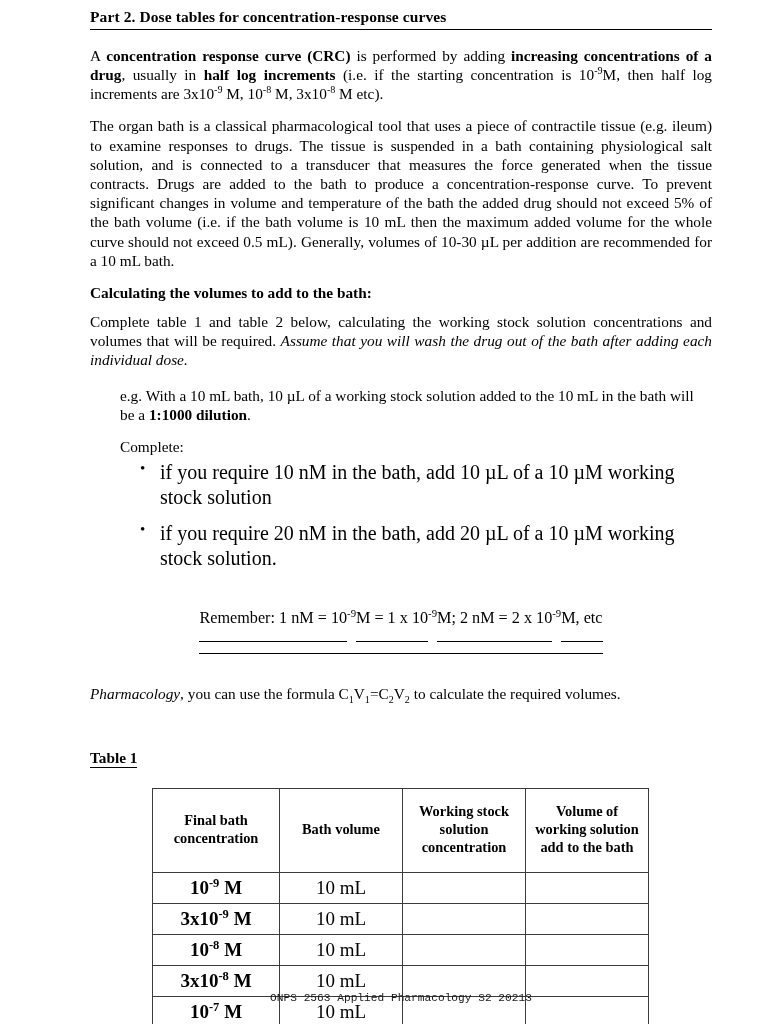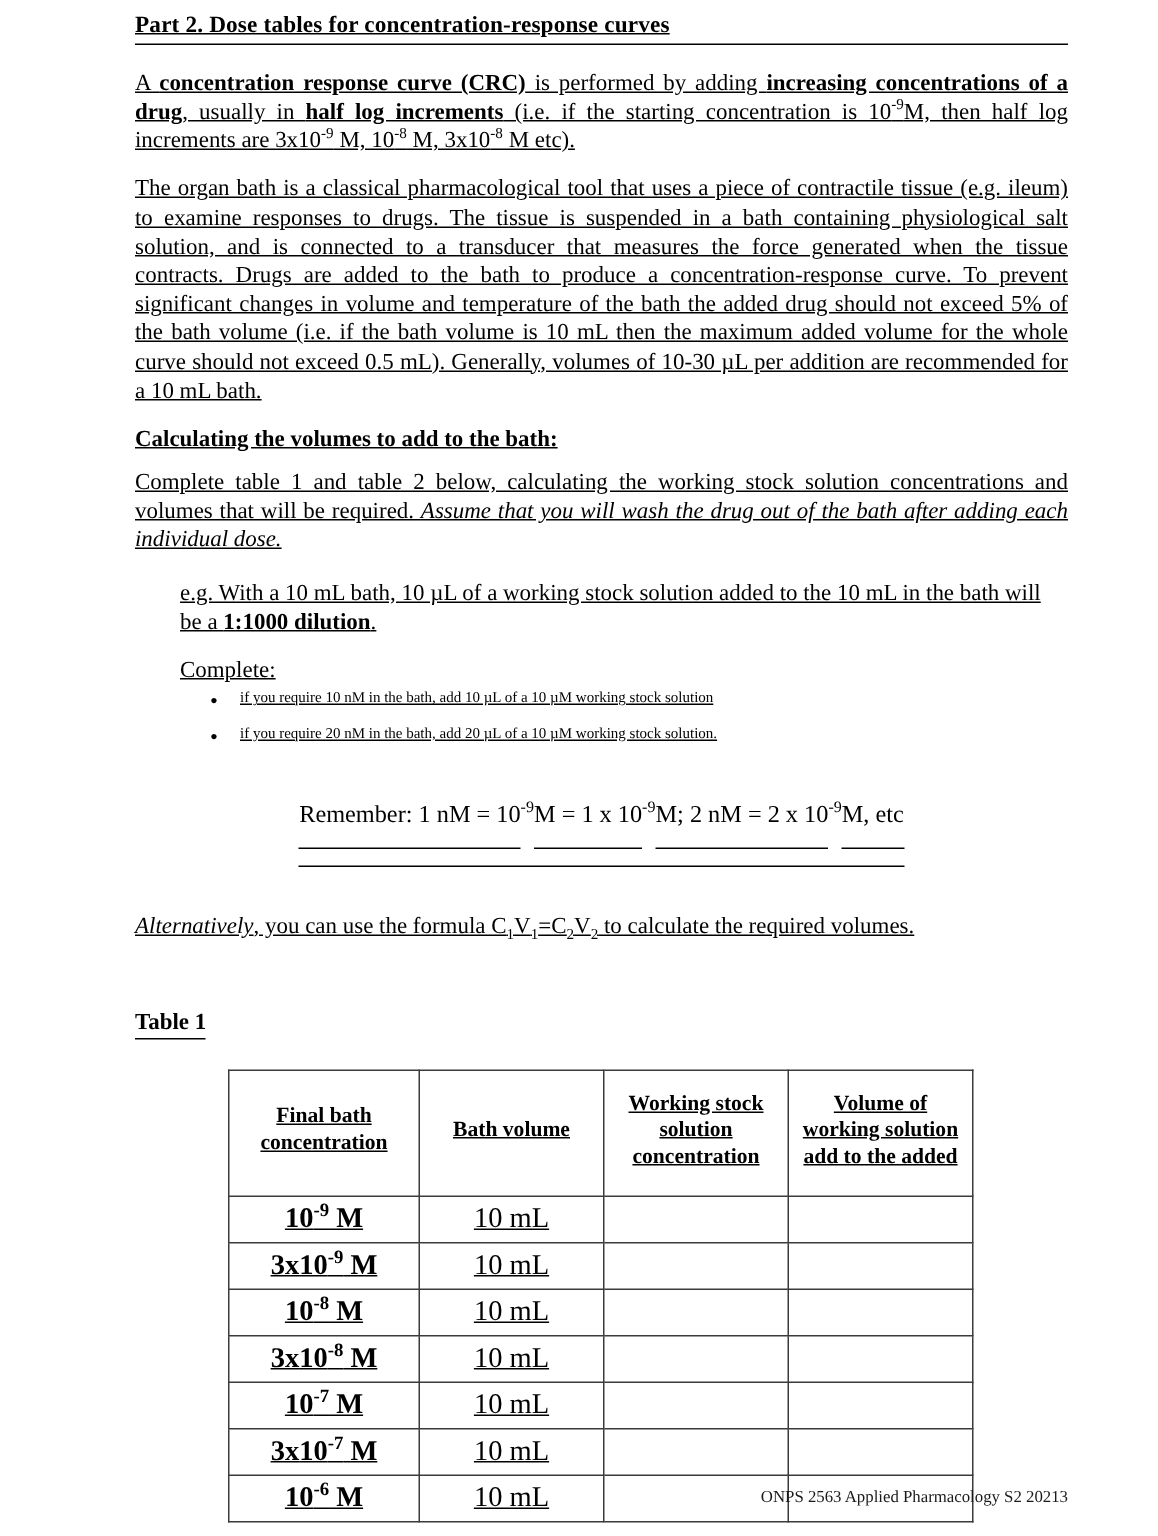--- a/index.html
+++ b/index.html
@@ -14,21 +14,20 @@
     font-family: "Liberation Serif", "DejaVu Serif", serif;
     color: #000000;
     overflow: hidden;
   }
   .page {
     position: absolute;
     left: 90px;
     top: 0;
     width: 622px;
     height: 1024px;
-    text-decoration: underline;
   }
 
   
   .section-heading {
     font-size: 15.5px;
     font-weight: bold;
     line-height: 1.15;
     padding-top: 8px;
     letter-spacing: 0.1px;
   }
@@ -91,21 +90,21 @@
   
   ul.bullets {
     margin: 4px 0 0 0;
     padding: 0;
     list-style: none;
   }
   ul.bullets li {
     position: relative;
     margin-left: 50px;
     padding-left: 20px;
-    font-size: 10px;
+    font-size: 20px;
     line-height: 1.255;
     margin-bottom: 11px;
   }
   ul.bullets li::before {
     content: "\2022";
     position: absolute;
     left: 0;
     top: -1px;
     font-size: 15px;
   }
@@ -176,23 +175,23 @@
   col.c3 { width: 123px; }
   col.c4 { width: 123px; }
 
   
   .footer {
     position: absolute;
     left: 90px;
     top: 992px;
     width: 622px;
     display: flex;
-    justify-content: flex-end;
+    justify-content: center;
     align-items: baseline;
-    font-family: Liberation Serif, serif;
+    font-family: Liberation Mono, monospace;
     font-size: 11.2px;
     color: #1a1a1a;
   }
 </style>
 </head>
 <body>
 
 <div class="page">
 
   <div class="section-heading">Part 2. Dose tables for concentration-response curves</div>
@@ -226,21 +225,21 @@
     <li>if you require 10 nM in the bath, add 10 µL of a 10 µM working stock solution</li>
     <li>if you require 20 nM in the bath, add 20 µL of a 10 µM working stock solution.</li>
   </ul>
 
   <div class="gap-26"></div>
 
   <div class="remember"><span><span>Remember: 1 nM = 10</span><sup>-9</sup><span>M = 1 x 10</span><sup>-9</sup><span>M; 2 nM = 2 x 10</span><sup>-9</sup><span>M, etc</span></span></div>
 
   <div class="gap-30"></div>
 
-  <p class="body"><i>Alternatively</i><span>, you can use the formula C</span><sub>1</sub><span>V</span><sub>1</sub><span>=C</span><sub>2</sub><span>V</span><sub>2</sub><span> to calculate the required volumes.</span></p>
+  <p class="body"><i>Pharmacology</i><span>, you can use the formula C</span><sub>1</sub><span>V</span><sub>1</sub><span>=C</span><sub>2</sub><span>V</span><sub>2</sub><span> to calculate the required volumes.</span></p>
 
   <div class="gap-30"></div>
   <div class="gap-16"></div>
 
   <div>
     <span class="table-label">Table 1</span>
   </div>
 
   <div class="gap-20"></div>
 
@@ -250,21 +249,21 @@
         <col class="c1">
           <col class="c2">
           <col class="c3">
           <col class="c4">
       </colgroup>
       <thead>
         <tr>
           <th>Final bath concentration</th>
           <th>Bath volume</th>
           <th>Working stock solution concentration</th>
-          <th>Volume of working solution add to the added</th>
+          <th>Volume of working solution add to the bath</th>
         </tr>
       </thead>
       <tbody id="table1-body">
           <tr>
             <td class="conc"><span></span><span>10</span><sup>-9</sup><span> M</span></td>
             <td class="vol">10 mL</td>
             <td class="blank"></td>
             <td class="blank"></td>
           </tr>
           <tr>

